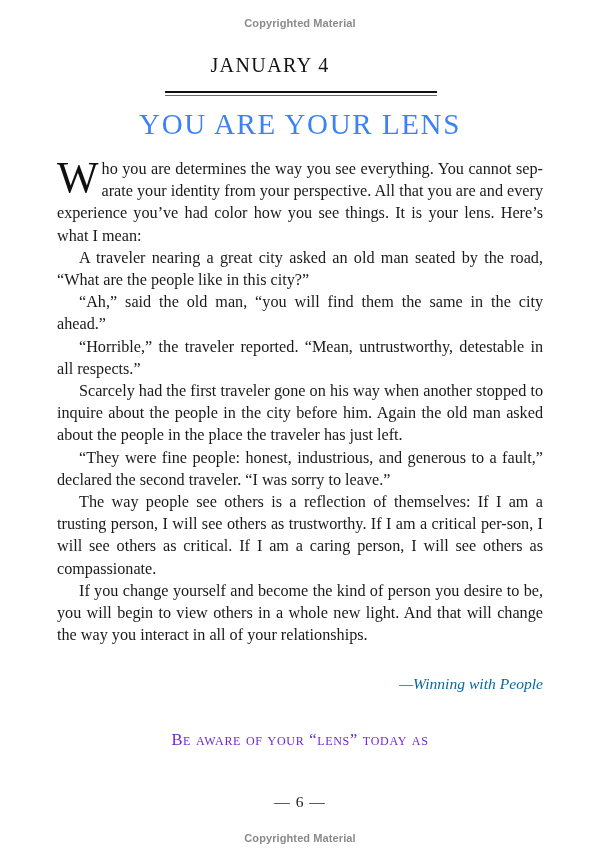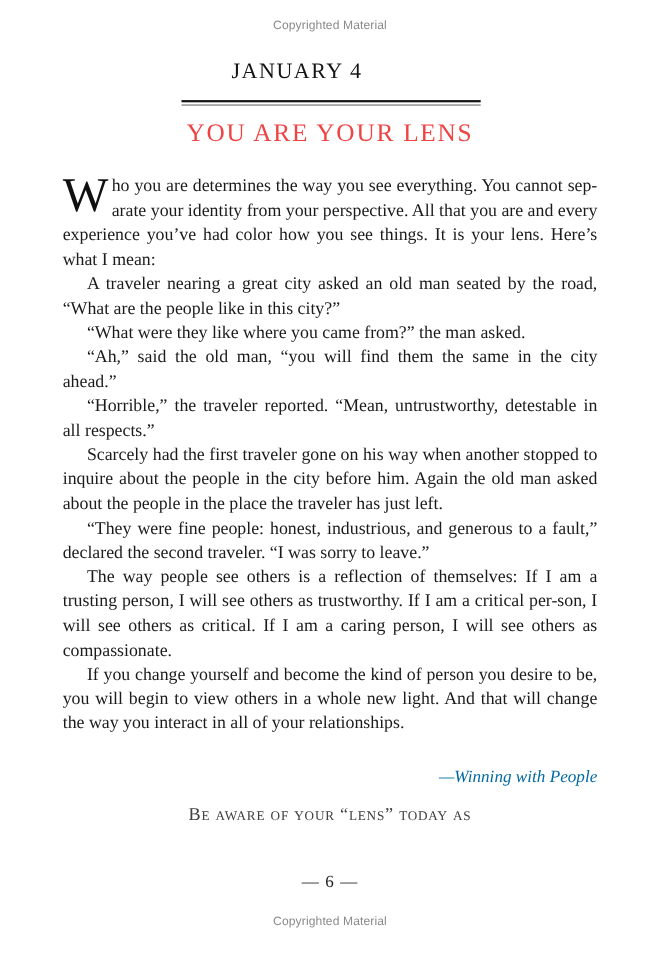--- a/index.html
+++ b/index.html
@@ -19,21 +19,21 @@
   }
 
   
   .watermark {
     position: absolute;
     left: 0;
     width: 600px;
     text-align: center;
     font-family: "Liberation Sans", "DejaVu Sans", sans-serif;
     font-size: 11px;
-    font-weight: 400;
+    font-weight: 700;
     color: #8a8a8a;
     letter-spacing: 0.1px;
   }
   .watermark-top { top: 17px; }
   .watermark-bottom { top: 832px; }
 
   
   .date-header {
     position: absolute;
     top: 54px;
@@ -66,23 +66,23 @@
     background: #6b6b6b;
   }
 
   
   .chapter-title {
     position: absolute;
     top: 108px;
     left: 0;
     width: 600px;
     text-align: center;
-    font-size: 23px;
+    font-size: 29px;
     letter-spacing: 1.6px;
-    color: #ef4444;
+    color: #3b82f6;
   }
 
   
   .body-col {
     position: absolute;
     top: 158px;
     left: 57px;
     width: 486px;
   }
   .body-col p {
@@ -124,21 +124,21 @@
   .cta {
     position: absolute;
     top: 727px;
     left: 57px;
     width: 486px;
     text-align: center;
     font-size: 16.5px;
     line-height: 25px;
     font-variant: small-caps;
     letter-spacing: 0.7px;
-    color: #404040;
+    color: #6d28d9;
   }
 
   
   .page-number {
     position: absolute;
     top: 793px;
     left: 0;
     width: 600px;
     text-align: center;
     font-size: 15.5px;
@@ -161,21 +161,20 @@
     <div class="rule-thin"></div>
   </div>
 
   <div class="chapter-title">YOU ARE YOUR LENS</div>
 
   <div class="body-col">
 
     <p class="first"><span class="dropcap">W</span><span>ho you are determines the way you see everything. You cannot sep-arate your identity from your perspective. All that you are and every experience you’ve had color how you see things. It is your lens. Here’s what I mean:</span></p>
 
     <p class="indent">A traveler nearing a great city asked an old man seated by the road, “What are the people like in this city?”</p>
-    <p class="indent">“What were they like where you came from?” the man asked.</p>
     <p class="indent">“Ah,” said the old man, “you will find them the same in the city ahead.”</p>
     <p class="indent">“Horrible,” the traveler reported. “Mean, untrustworthy, detestable in all respects.”</p>
     <p class="indent">Scarcely had the first traveler gone on his way when another stopped to inquire about the people in the city before him. Again the old man asked about the people in the place the traveler has just left.</p>
     <p class="indent">“They were fine people: honest, industrious, and generous to a fault,” declared the second traveler. “I was sorry to leave.”</p>
     <p class="indent">The way people see others is a reflection of themselves: If I am a trusting person, I will see others as trustworthy. If I am a critical per-son, I will see others as critical. If I am a caring person, I will see others as compassionate.</p>
     <p class="indent">If you change yourself and become the kind of person you desire to be, you will begin to view others in a whole new light. And that will change the way you interact in all of your relationships.</p>
 
     <div class="attribution">—Winning with People</div>
   </div>
 

